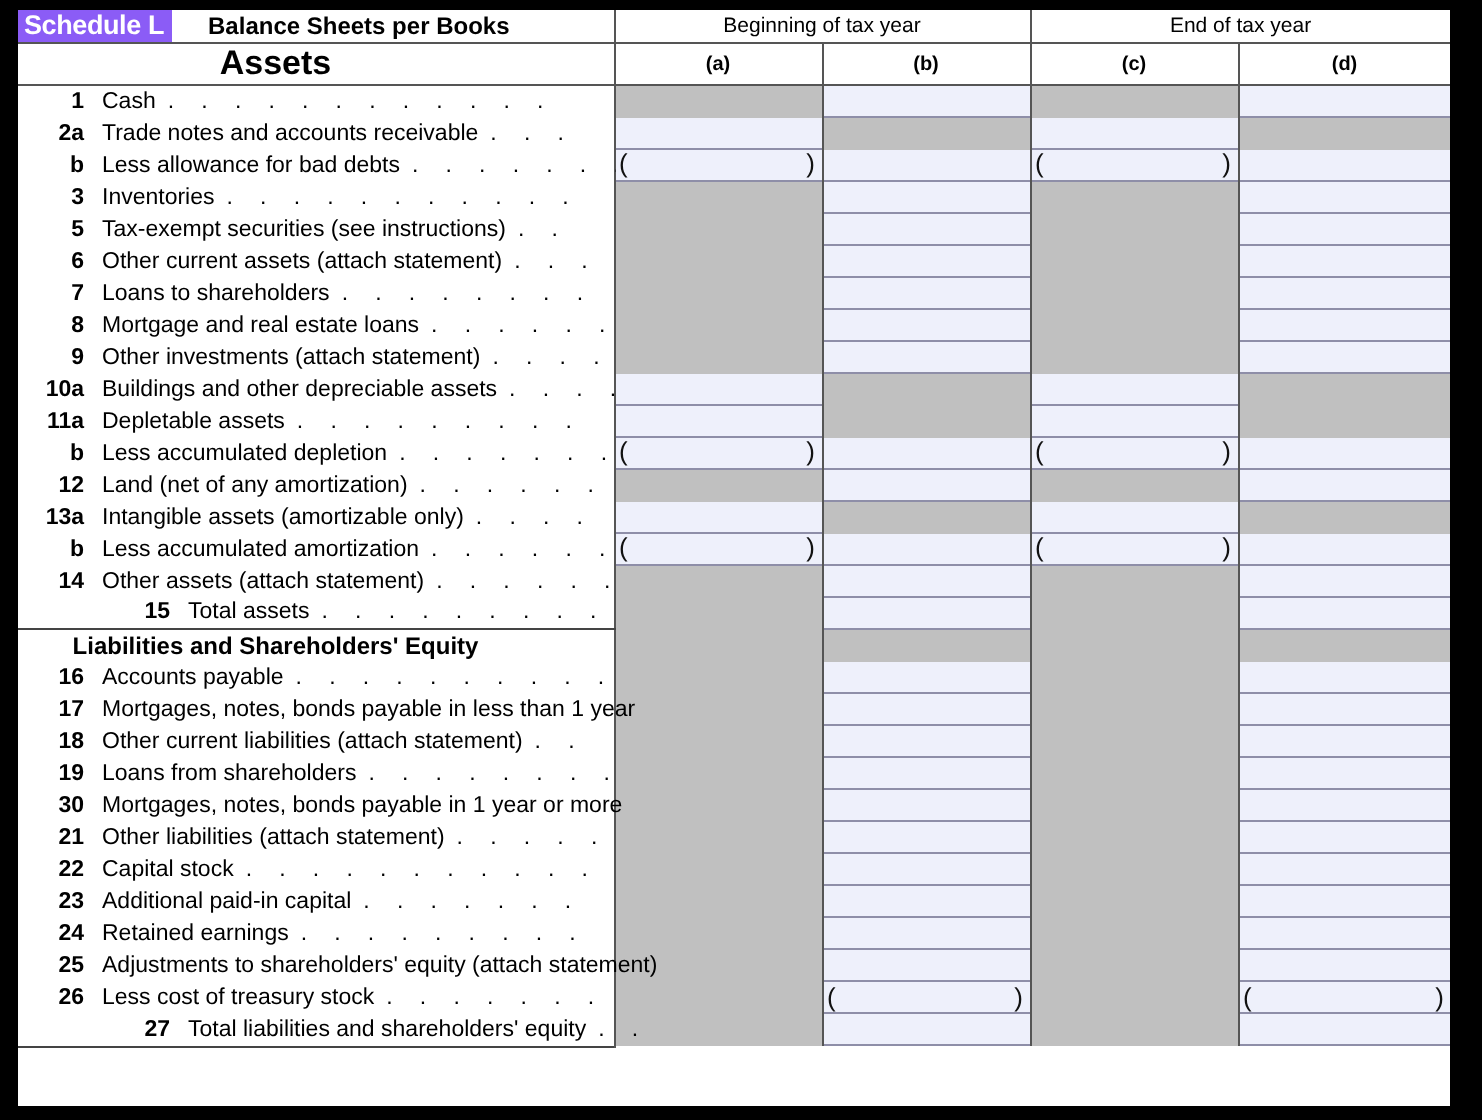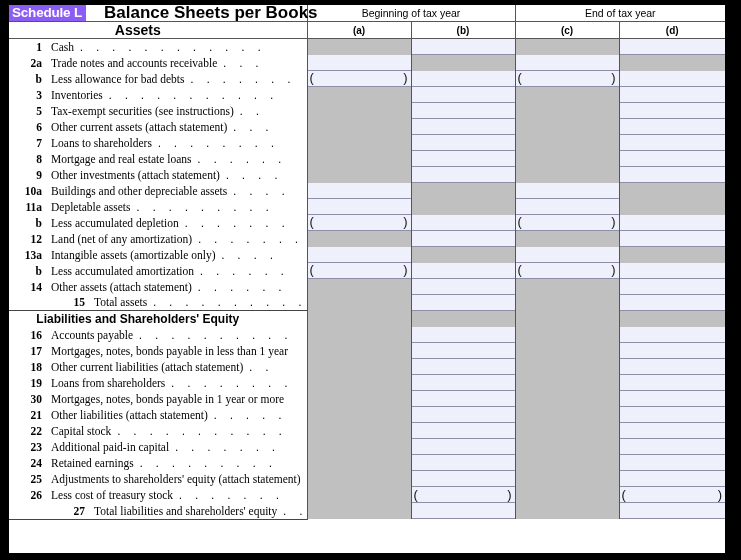--- a/index.html
+++ b/index.html
@@ -41,54 +41,53 @@
   }
   .tagbox {
     background: #8b5cf6; color: #fff;
     font-weight: bold; font-size: 13.5px;
     padding: 0 4px 1px 3px;
     line-height: 15px;
     letter-spacing: -0.2px;
     white-space: nowrap;
   }
   .tagtitle {
-    font-weight: bold; font-size: 17px;
+    font-weight: bold; font-size: 12px;
     color: #000; padding-left: 18px;
     white-space: nowrap;
   }
   .yearhdr {
     text-align: center; font-size: 10.5px; color: #000;
     border-bottom: 1.5px solid #555;
     height: 16px;
   }
   .yearhdr.left-rule { border-left: 1.5px solid #555; }
   .titlerow .tagcell { border-bottom: 1.5px solid #555; }
 
   
   .sechdr td { height: 16px; }
   .sectitle {
-    text-align: center; font-weight: bold; font-size: 14px;
+    text-align: center; font-weight: bold; font-size: 17px;
     padding-right: 40px;
   }
   .collet {
     text-align: center; font-weight: bold; font-size: 10px;
     border-left: 1.5px solid #555;
     border-bottom: 1.5px solid #555;
   }
   .sechdr .sectitle { border-bottom: 1.5px solid #555; }
 
   
   tr.dr td { height: 16px; }
   .lblcell {
     font-size: 11.5px; color: #000;
     padding-left: 5px;
     border-right: 1.5px solid #555;
     white-space: nowrap;
     position: relative;
-    font-family: Liberation Serif, serif;
   }
   .num {
     display: inline-block;
     width: 28px;
     text-align: right;
     font-weight: bold;
     font-size: 11.5px;
     margin-right: 9px;
   }
   .txt { font-size: 11.5px; }

